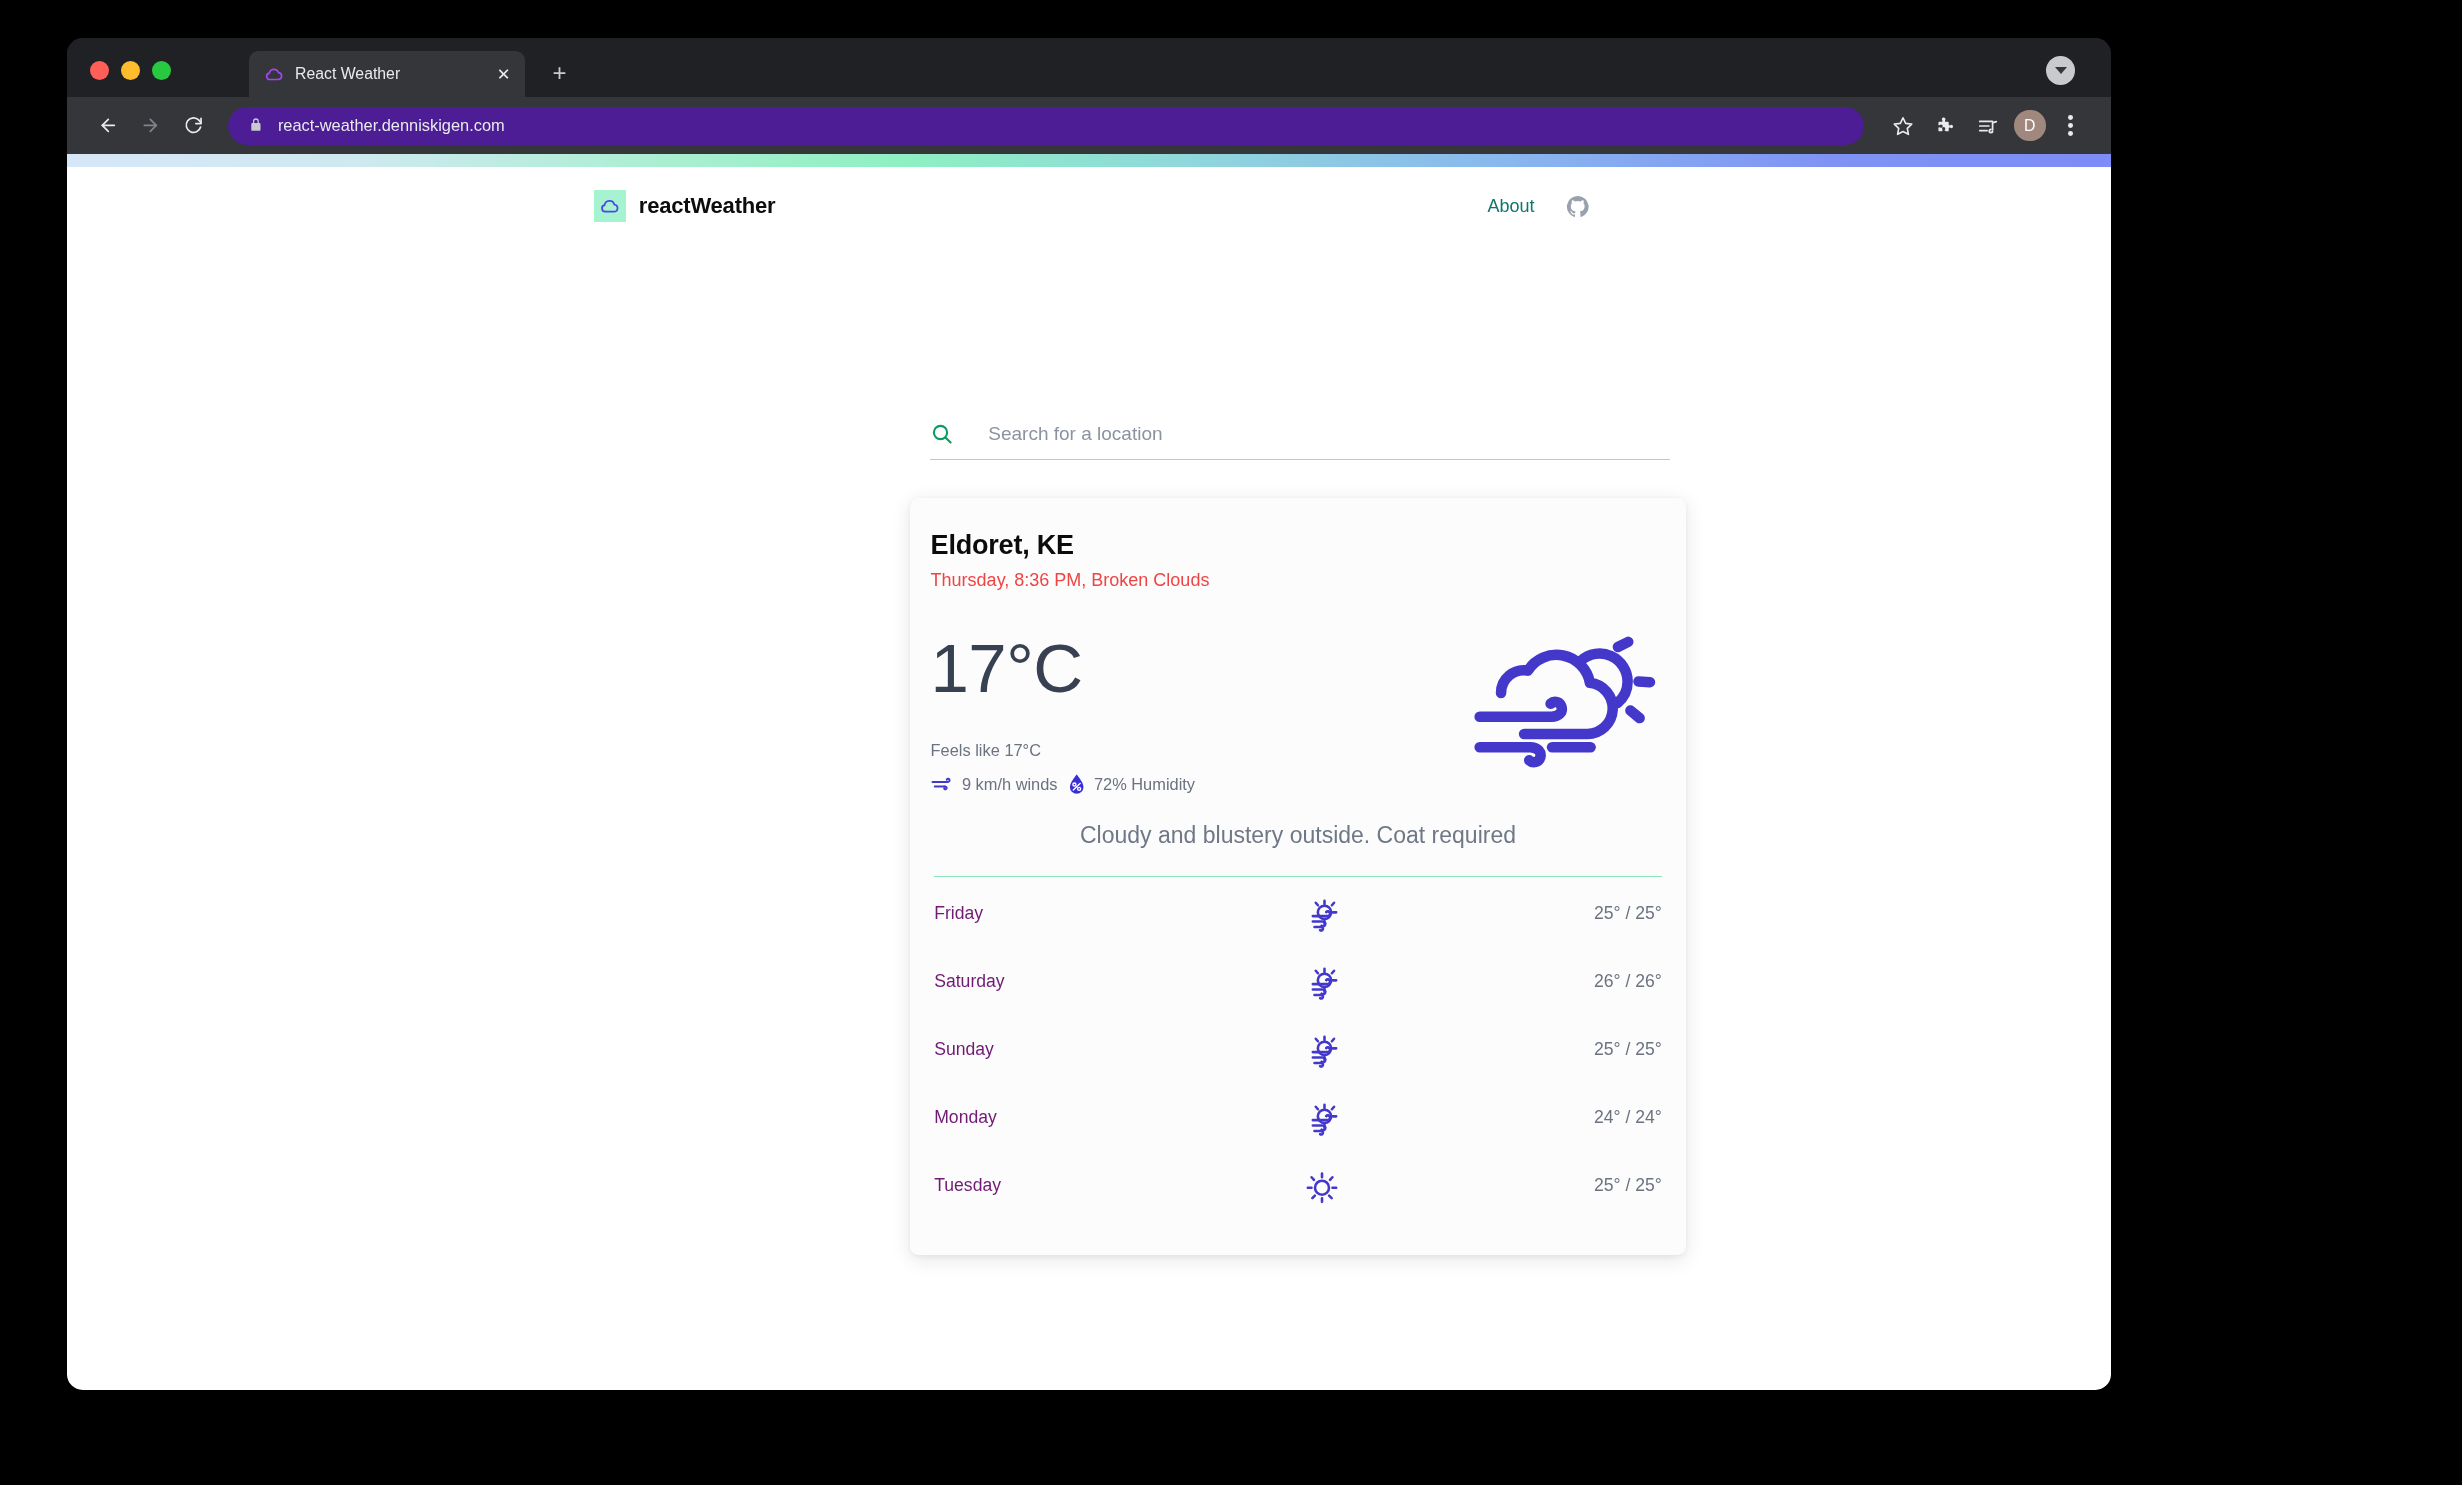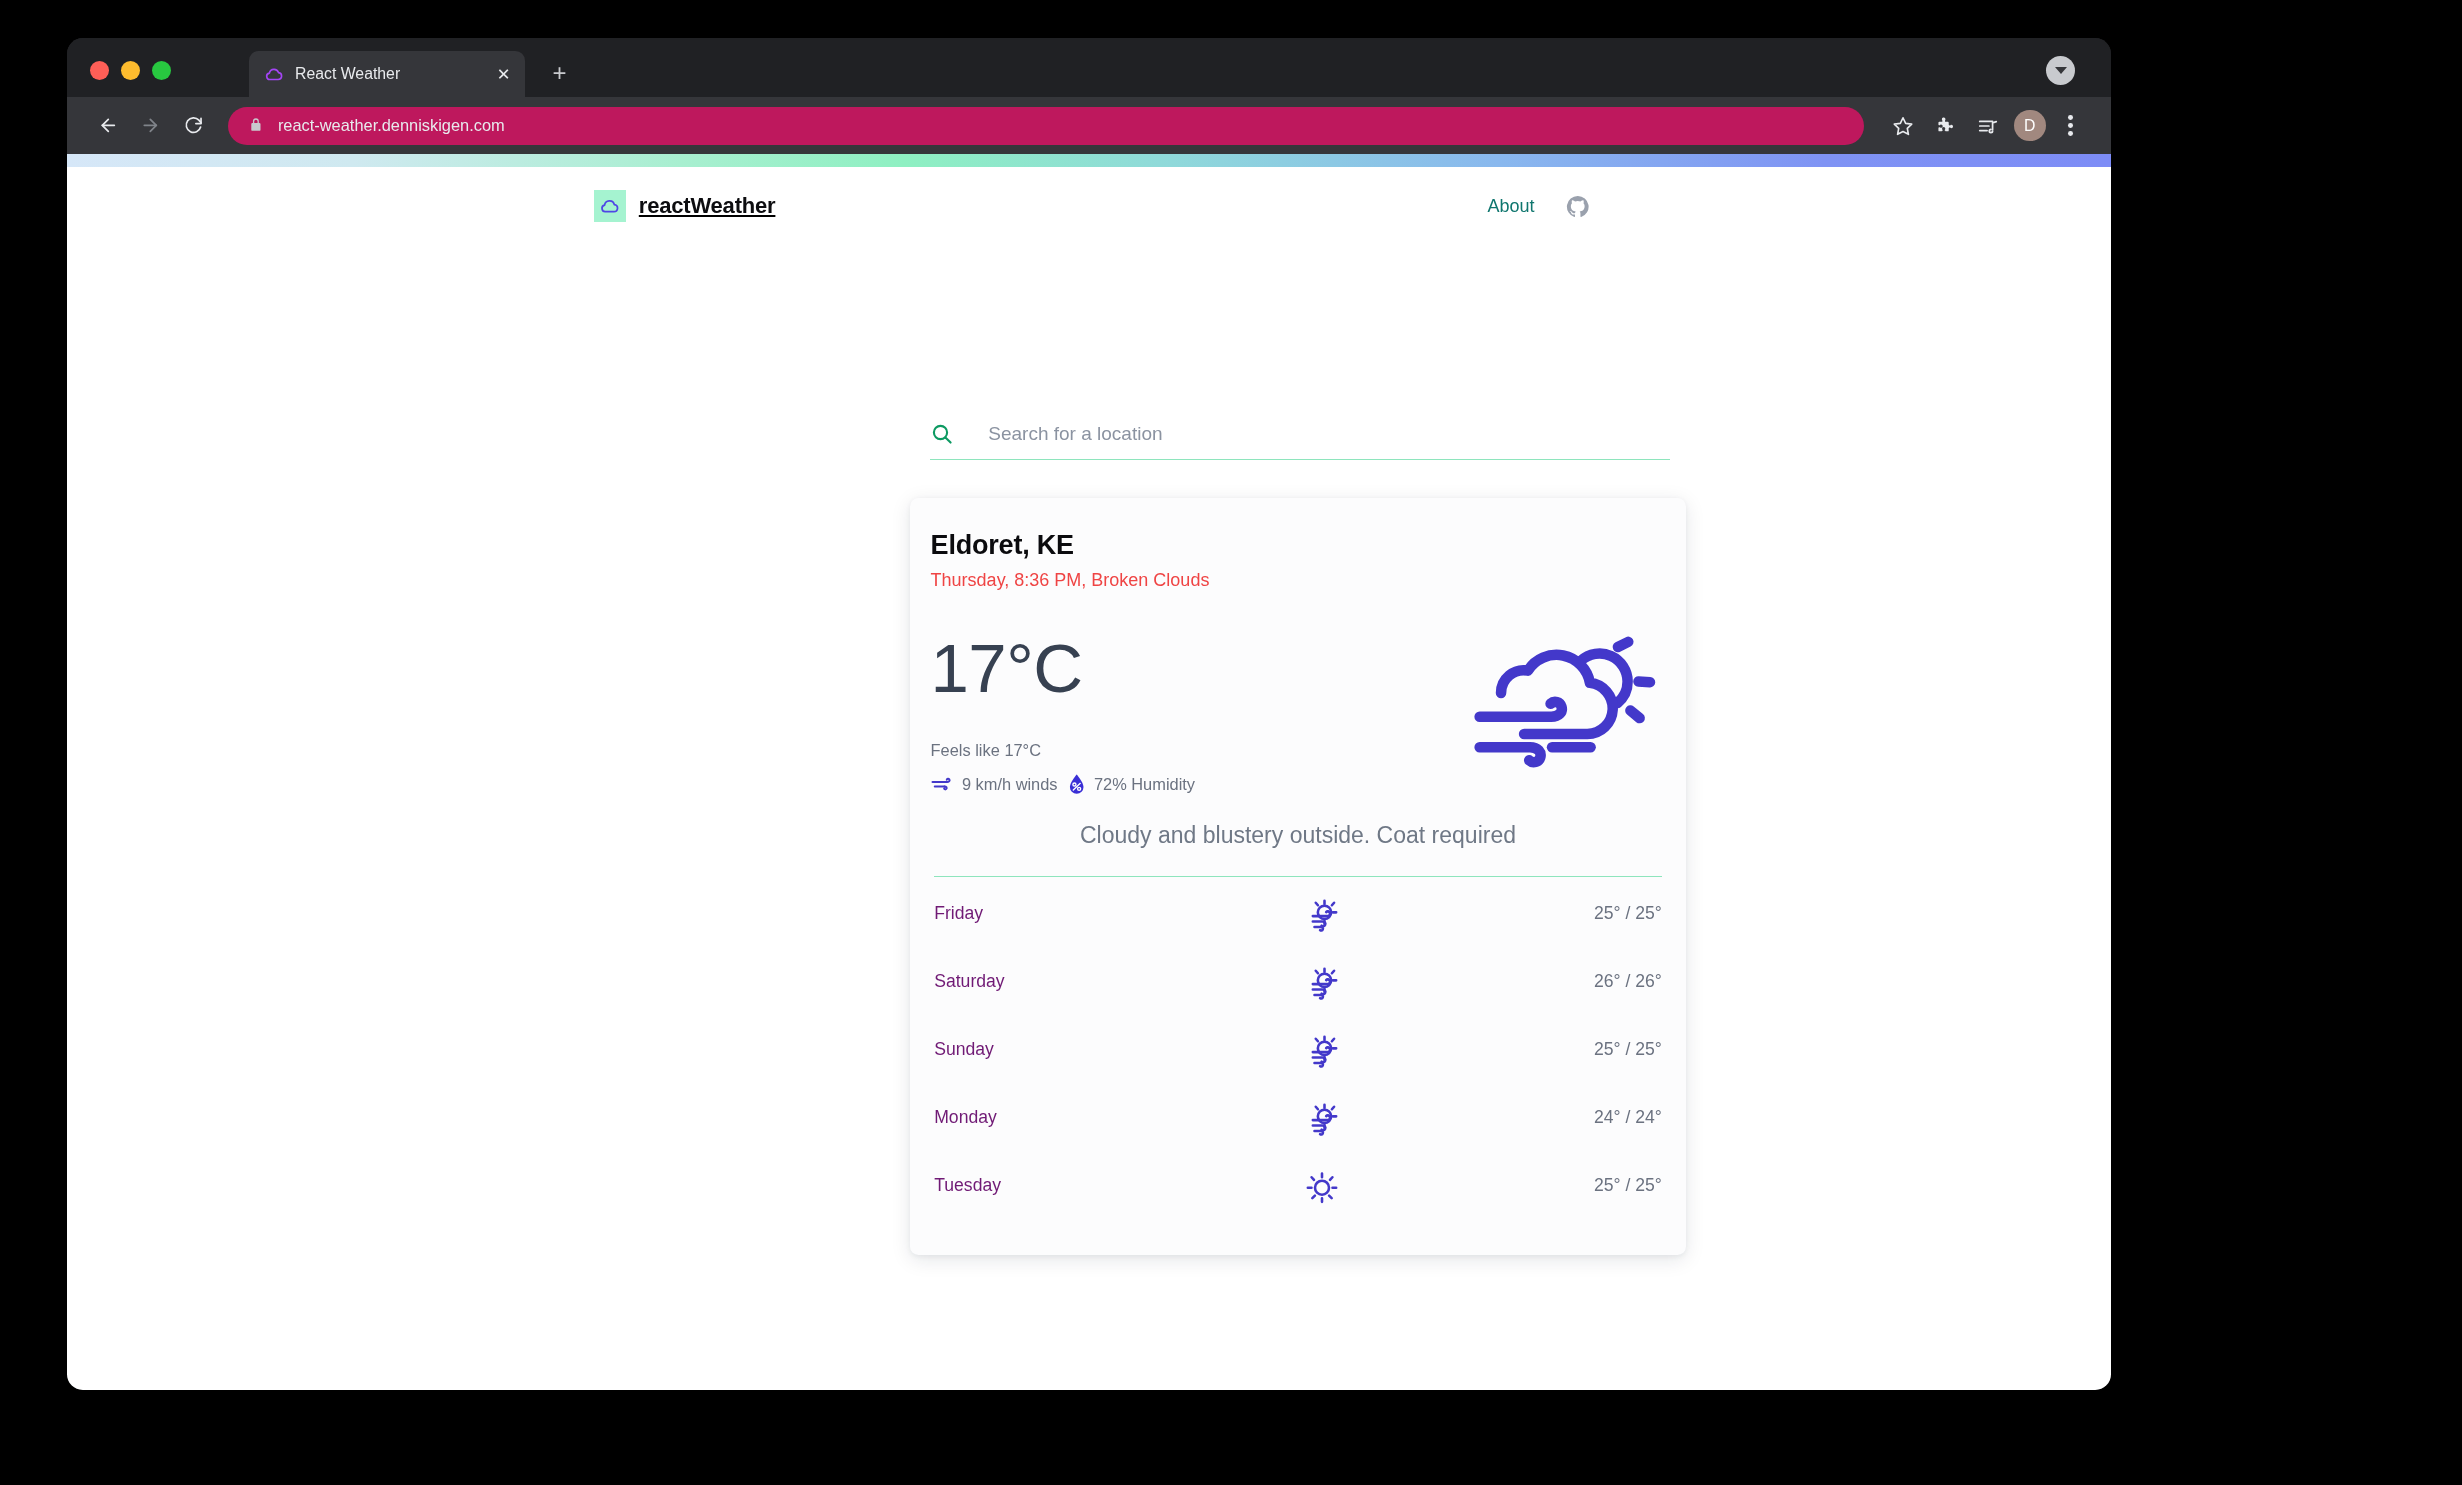--- a/index.html
+++ b/index.html
@@ -108,21 +108,21 @@
     width: 34px; height: 34px;
     margin-right: 8.5px;
     display: flex; align-items: center; justify-content: center;
     color: #e8eaed;
     flex: 0 0 34px;
   }
   .nav-btn.disabled { color: #80848a; }
   .omnibox {
     flex: 1;
     height: 38px;
-    background: #be185d;
+    background: #4c1d95;
     border-radius: 19px;
     display: flex;
     align-items: center;
     padding: 0 19.4px;
     margin-left: 9.7px;
     margin-right: 14.5px;
   }
   .omnibox .lock { flex: 0 0 15.8px; margin-right: 14.5px; color: #c8cace; }
   .omnibox .url {
     color: #e8eaed;
@@ -182,21 +182,20 @@
     display: flex;
     align-items: center;
     padding: 0 176px 0 0;
     position: relative;
   }
   .brand {
     position: absolute;
     left: 527px; top: 23px;
     display: flex;
     align-items: center;
-    text-decoration: underline;
   }
   .brand-logo {
     width: 31.5px; height: 31.5px;
     background: #a5f3d0;
     display: flex; align-items: center; justify-content: center;
     flex: 0 0 31.5px;
   }
   .brand-name {
     margin-left: 13.3px;
     font-size: 22px;

